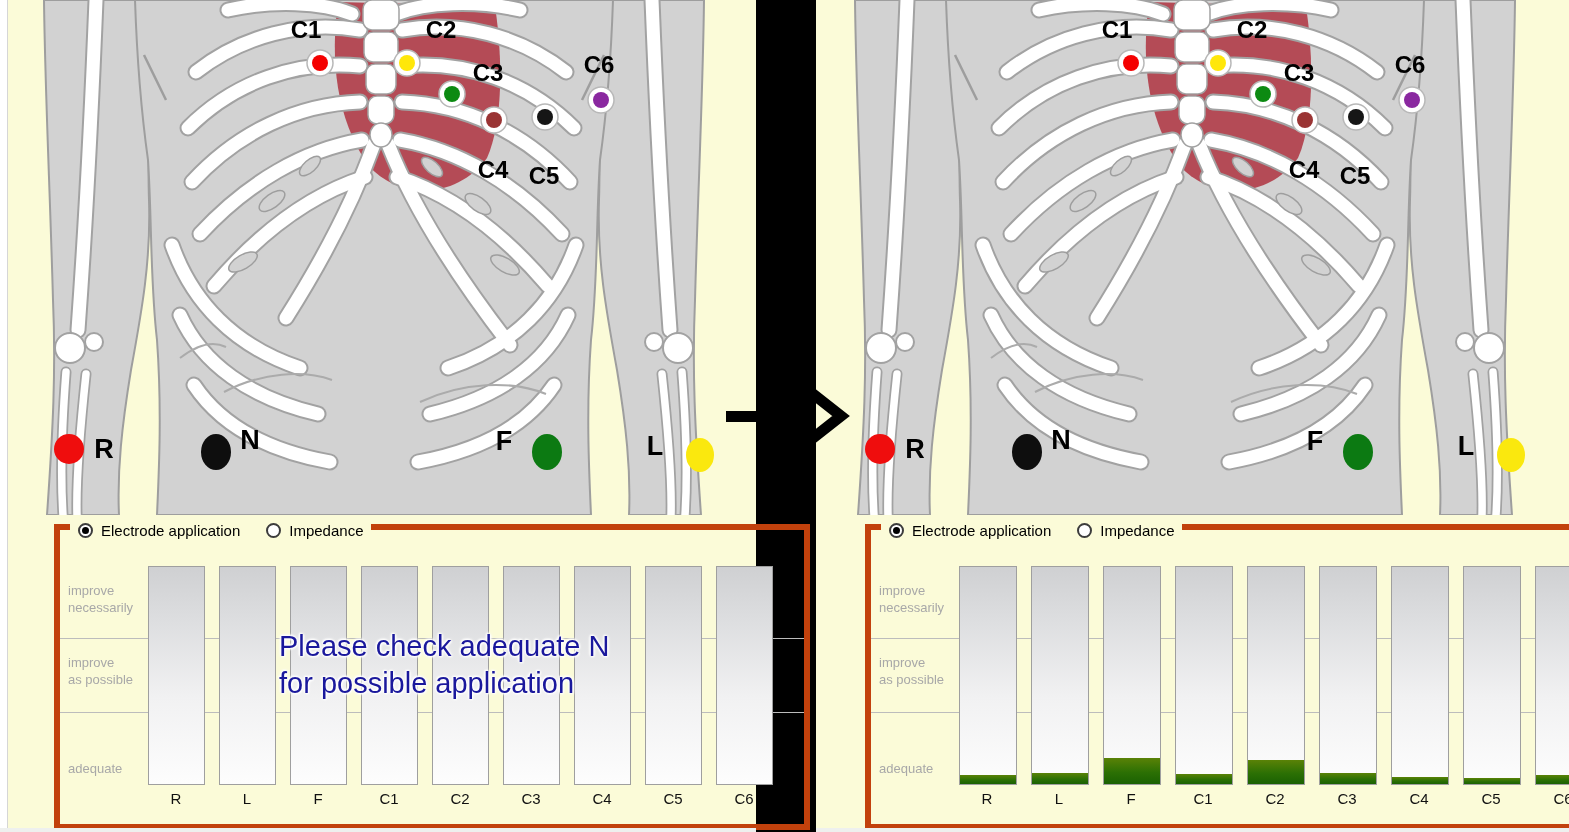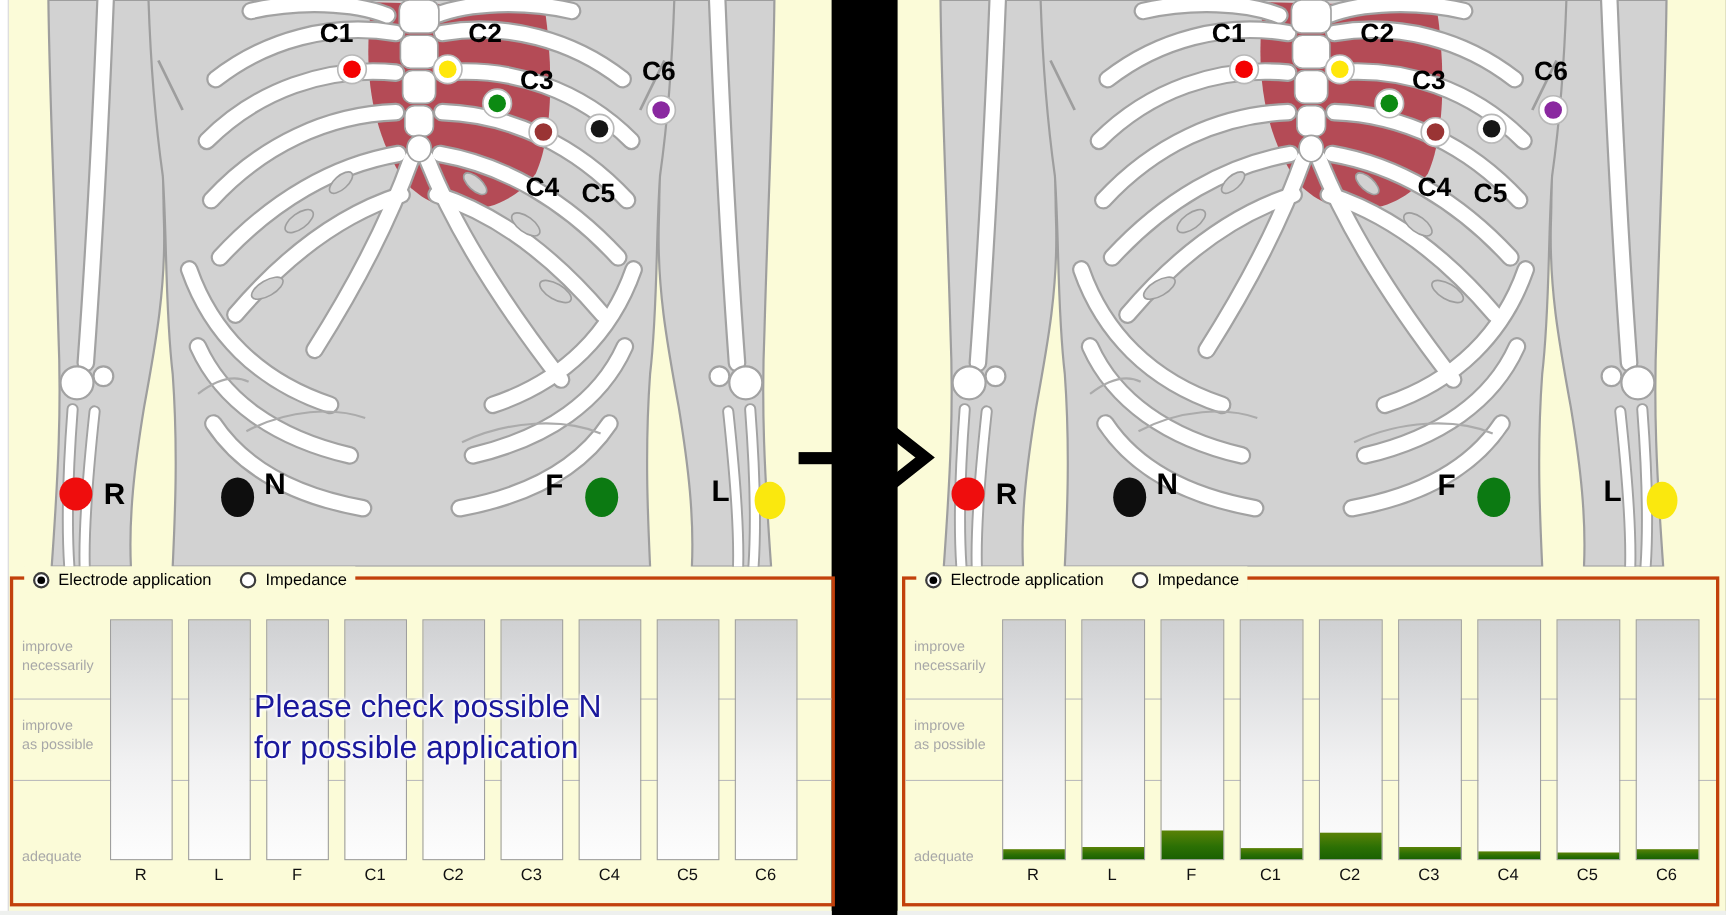--- a/index.html
+++ b/index.html
@@ -11,36 +11,36 @@
   .panel{position:absolute;top:0;height:832px;background:#fbfbd8;}
   #panel-left{left:0;width:756px;}
   #panel-right{left:816px;width:753px;}
   .white-edge{position:absolute;left:0;top:0;width:7px;height:100%;background:#ffffff;border-right:1px solid #d6d6d6;}
   .bottom-strip{position:absolute;left:0;bottom:0;width:100%;height:4px;background:#eef0ee;}
   .torso-svg{position:absolute;top:0;width:748px;height:515px;}
   #panel-left .torso-svg{left:0;}
   #panel-right .torso-svg{left:-5px;}
 
   
-  .groupbox{position:absolute;top:524px;height:294px;border:3px solid #c2410c;background:transparent;}
+  .groupbox{position:absolute;top:524px;height:294px;border:6px solid #c2410c;background:transparent;margin-left:45px;}
   #panel-left .groupbox{left:9px;width:744px;}
   #panel-right .groupbox{left:4px;width:737px;}
   .legend{position:absolute;top:-12px;left:10px;background:#fbfbd8;padding:0 8px;display:flex;align-items:center;gap:26px;height:24px;}
   .radio-opt{display:flex;align-items:center;gap:8px;cursor:default;}
   .radio{width:15px;height:15px;border-radius:50%;background:#fff;border:2px solid #3c3c3c;position:relative;box-sizing:border-box;flex:0 0 auto;}
   .radio.selected::after{content:"";position:absolute;left:2px;top:2px;width:7px;height:7px;border-radius:50%;background:#000;}
   .radio-label{font-size:15px;color:#000;white-space:nowrap;}
 
   .zone-line{position:absolute;left:0;right:0;height:1px;background:#bcbcbc;}
   .zone-line.l1{top:108px;}
   .zone-line.l2{top:182px;}
   .zone-label{position:absolute;left:8px;color:#a8a8a8;font-size:13px;line-height:17px;white-space:pre-line;}
   .zone-label.z1{top:52px;}
   .zone-label.z2{top:124px;}
-  .zone-label.z3{top:243px;}
+  .zone-label.z3{top:230px;}
 
   .bar{position:absolute;top:36px;height:217px;border:1px solid #9f9f9f;box-sizing:content-box;
        background:linear-gradient(180deg,#cfd0d2 0%,#dddee0 25%,#f1f1f2 60%,#fdfdfd 100%);}
   #panel-left .bar{width:55px;}
   #panel-right .bar{width:56px;}
   .fill{position:absolute;left:0;right:0;bottom:0;height:0;
         background:linear-gradient(180deg,#5a8207 0%,#2c7004 55%,#1a6102 100%);}
   .bar-label{position:absolute;top:260px;width:72px;text-align:center;font-size:15px;color:#101010;}
 
   .check-message{position:absolute;left:219px;top:98px;font-size:29px;line-height:37px;color:#1a189c;white-space:nowrap;
@@ -246,21 +246,21 @@
     <div class="bar-label" style="left:151px">L</div>
     <div class="bar-label" style="left:222px">F</div>
     <div class="bar-label" style="left:293px">C1</div>
     <div class="bar-label" style="left:364px">C2</div>
     <div class="bar-label" style="left:435px">C3</div>
     <div class="bar-label" style="left:506px">C4</div>
     <div class="bar-label" style="left:577px">C5</div>
     <div class="bar-label" style="left:648px">C6</div>
 
     <div class="check-message">
-      <div>Please check possible N</div>
+      <div>Please check adequate N</div>
       <div>for possible application</div>
     </div>
   </div>
   <div class="bottom-strip"></div>
 </div>
 
 <div class="panel" id="panel-right">
   <svg class="torso-svg" viewBox="0 0 748 515">
     <use href="#torso-g"></use>
   </svg>

